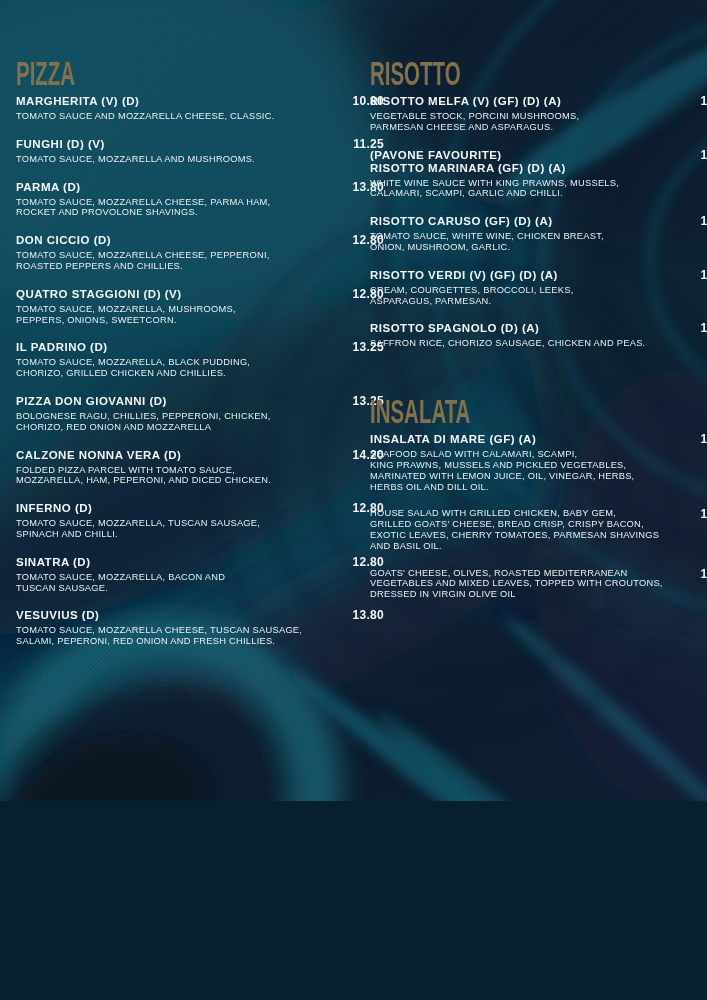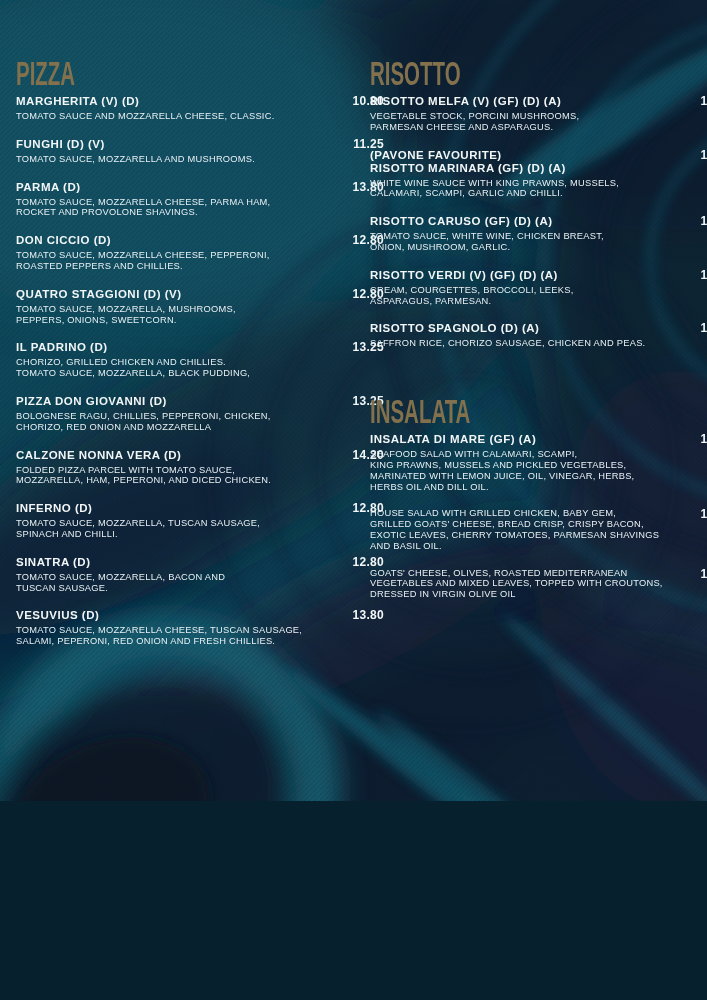--- a/index.html
+++ b/index.html
@@ -159,22 +159,22 @@
             <div class="item-price">12.80</div>
             <div class="desc">
               <div class="desc-line">TOMATO SAUCE, MOZZARELLA, MUSHROOMS,</div>
               <div class="desc-line">PEPPERS, ONIONS, SWEETCORN.</div>
             </div>
           </div>
           <div class="item">
             <div class="name-line">IL PADRINO (D)</div>
             <div class="item-price">13.25</div>
             <div class="desc">
+              <div class="desc-line">TOMATO SAUCE, MOZZARELLA, BLACK PUDDING,</div>
               <div class="desc-line">CHORIZO, GRILLED CHICKEN AND CHILLIES.</div>
-              <div class="desc-line">TOMATO SAUCE, MOZZARELLA, BLACK PUDDING,</div>
             </div>
           </div>
           <div class="item">
             <div class="name-line">PIZZA DON GIOVANNI (D)</div>
             <div class="item-price">13.25</div>
             <div class="desc">
               <div class="desc-line">BOLOGNESE RAGU, CHILLIES, PEPPERONI, CHICKEN,</div>
               <div class="desc-line">CHORIZO, RED ONION AND MOZZARELLA</div>
             </div>
           </div>

